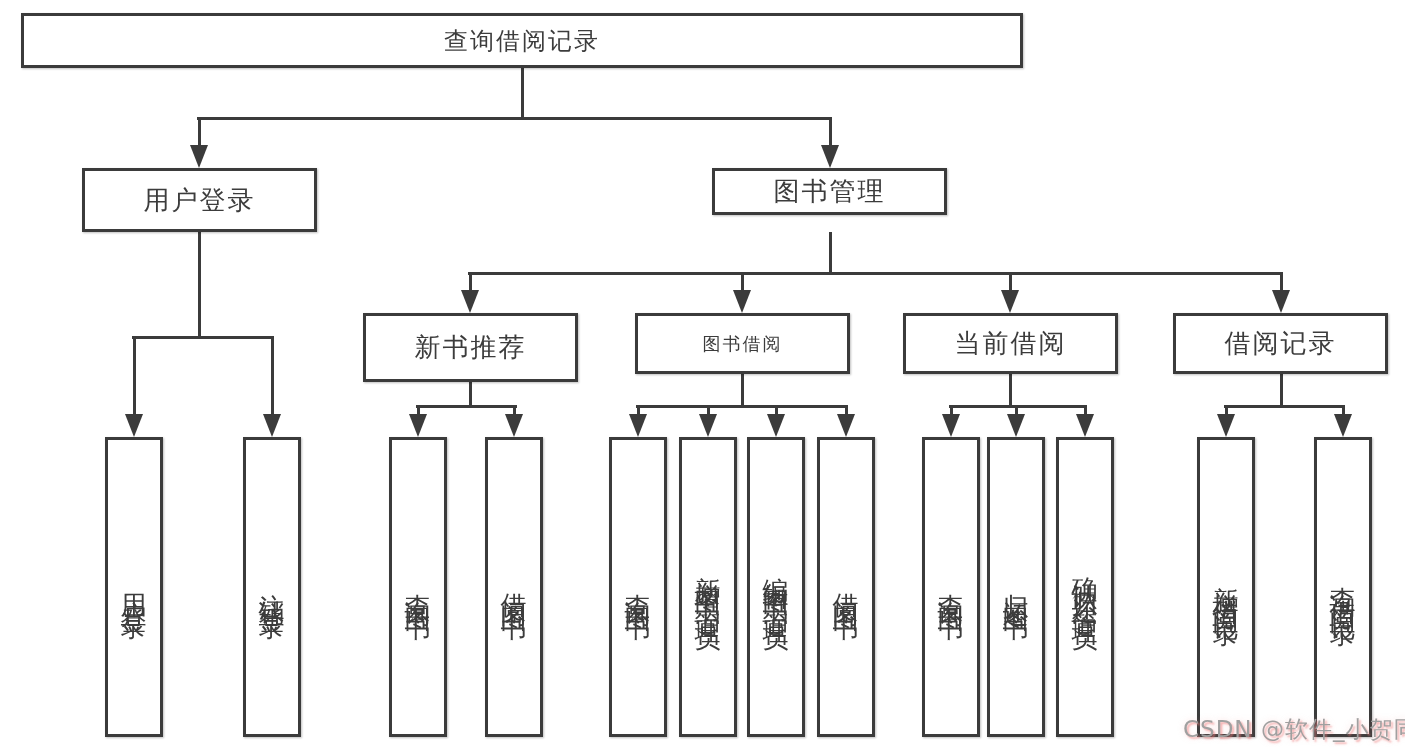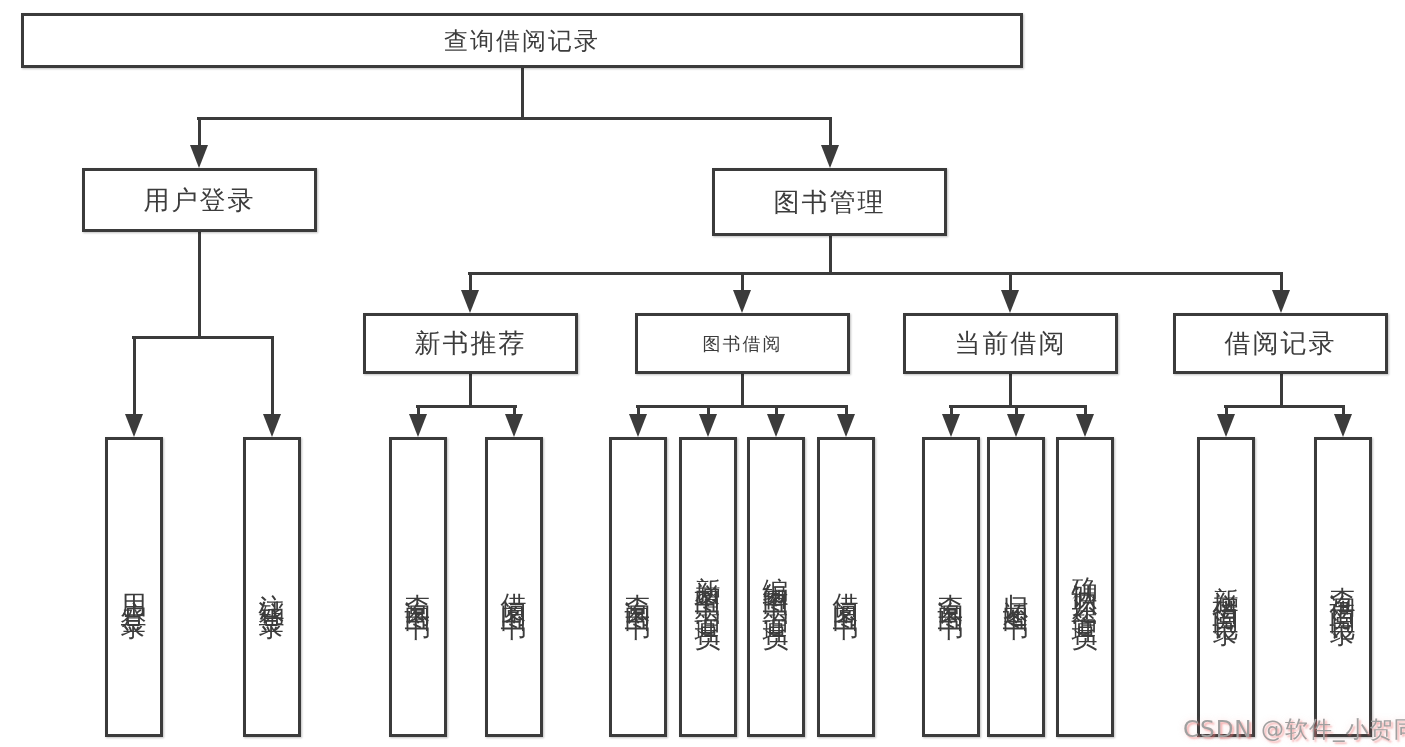--- a/index.html
+++ b/index.html
@@ -107,24 +107,24 @@
     <div class="line-v" style="left: 1224.5px; top: 405px; height: 11px;"></div>
     <div class="arrowhead" style="left: 1217px; top: 414px;"></div>
     <div class="line-v" style="left: 1341.5px; top: 405px; height: 11px;"></div>
     <div class="arrowhead" style="left: 1334px; top: 414px;"></div>
     <div class="node horiz" style="left: 21px; top: 13px; width: 1002px; height: 55px; font-size: 24px;">
       <span>查询借阅记录</span>
     </div>
     <div class="node horiz" style="left: 82px; top: 168px; width: 235px; height: 64px; font-size: 26px;">
       <span>用户登录</span>
     </div>
-    <div class="node horiz" style="left: 712px; top: 168px; width: 235px; height: 68px; font-size: 26px;">
+    <div class="node horiz" style="left: 712px; top: 168px; width: 235px; height: 47px; font-size: 26px;">
       <span>图书管理</span>
     </div>
-    <div class="node horiz" style="left: 363px; top: 313px; width: 215px; height: 61px; font-size: 26px;">
+    <div class="node horiz" style="left: 363px; top: 313px; width: 215px; height: 69px; font-size: 26px;">
       <span>新书推荐</span>
     </div>
     <div class="node horiz" style="left: 635px; top: 313px; width: 215px; height: 61px; font-size: 18px;">
       <span>图书借阅</span>
     </div>
     <div class="node horiz" style="left: 903px; top: 313px; width: 215px; height: 61px; font-size: 26px;">
       <span>当前借阅</span>
     </div>
     <div class="node horiz" style="left: 1173px; top: 313px; width: 215px; height: 61px; font-size: 26px;">
       <span>借阅记录</span>

